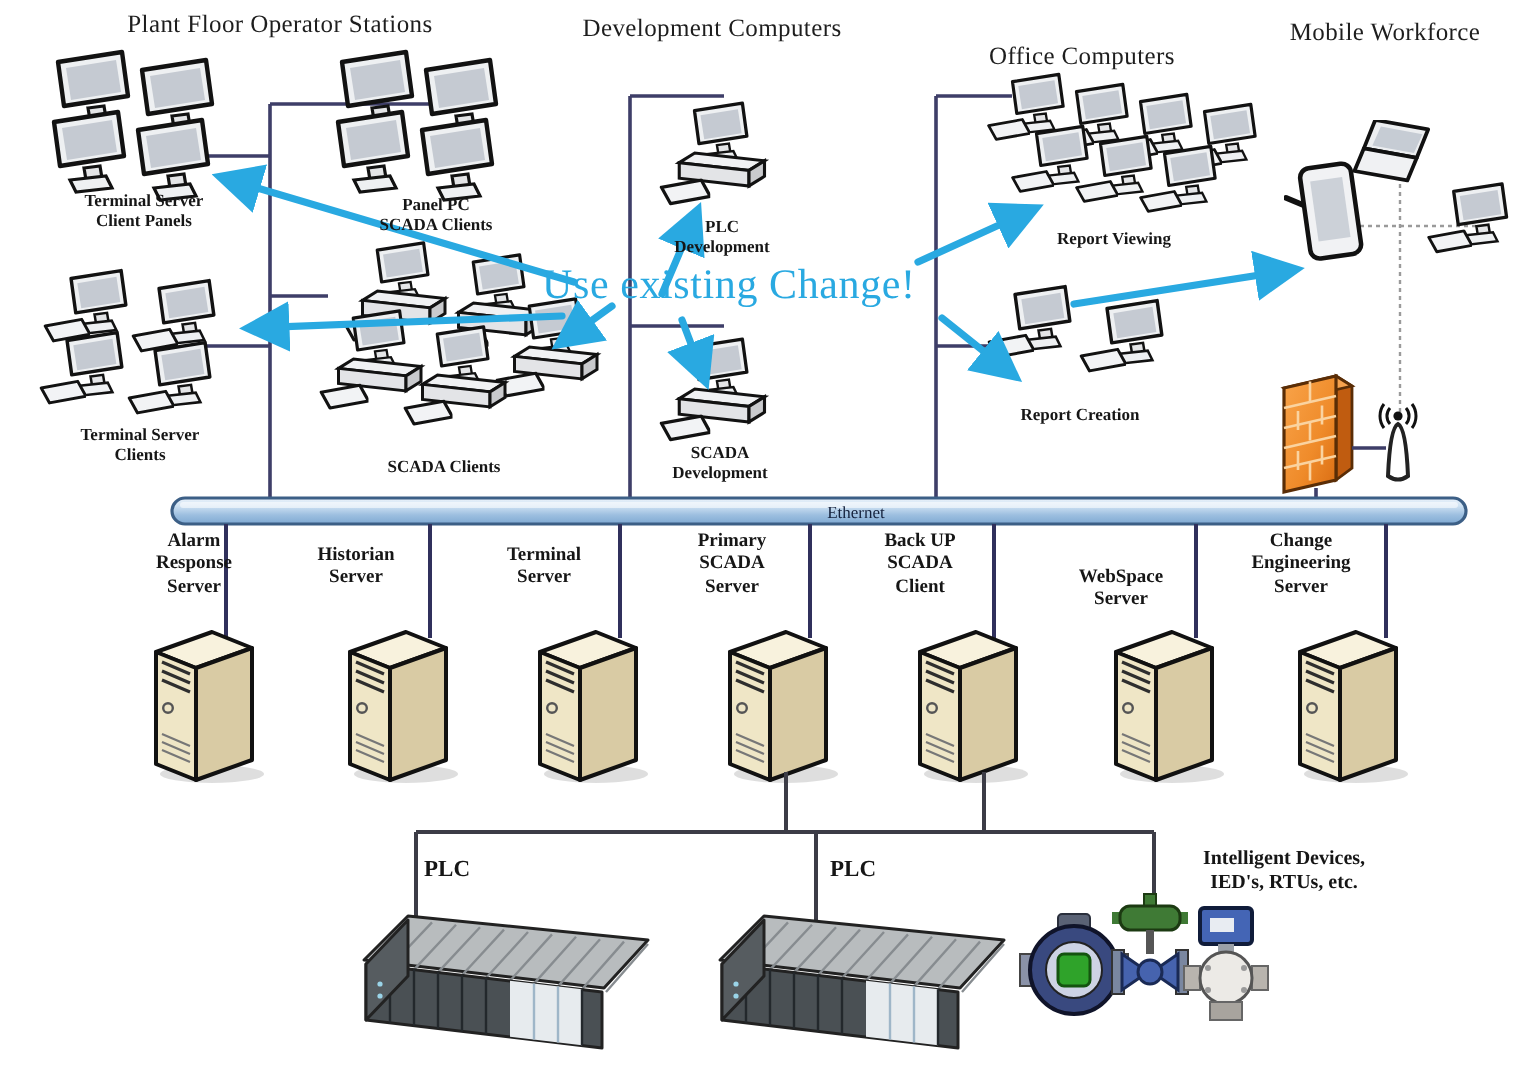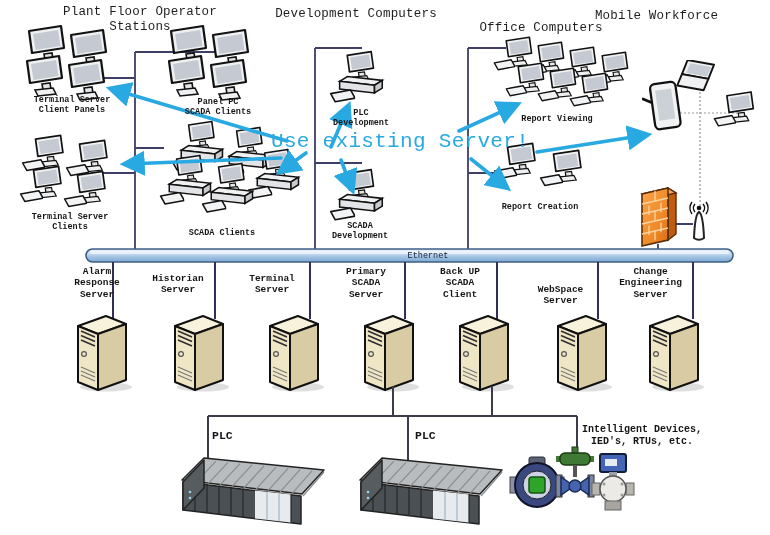--- a/index.html
+++ b/index.html
@@ -1,17 +1,17 @@
 <!DOCTYPE html>
 <html><head>
 <meta charset="utf-8">
 <style>
   html,body{margin:0;padding:0;background:#fff;}
   .stage{position:relative;width:770px;height:535px;background:#ffffff;overflow:hidden;
-         font-family:Liberation Mono, monospace;}
+         font-family:Liberation Serif, serif;}
   svg.canvas{position:absolute;left:0;top:0;}
   .lbl{position:absolute;text-align:center;color:#161616;white-space:pre-line;line-height:1.18;}
   .hdr{font-size:12.5px;color:#1e1e1e;letter-spacing:.2px;}
   .cl{font-size:8.5px;font-weight:bold;}
   .sv{font-size:9.5px;font-weight:bold;line-height:1.2;}
   .plcl{font-size:11.5px;font-weight:bold;text-align:left;white-space:nowrap;}
   .devl{font-size:10px;font-weight:bold;}
   .ethl{font-size:8.5px;color:#14213c;font-weight:normal;}
   .ann{position:absolute;font-size:21px;color:#29a9e1;white-space:nowrap;letter-spacing:.3px;}
 </style>
@@ -239,21 +239,21 @@
       <path d="M341 160 L352 189" marker-end="url(#arr)"></path>
       <path d="M459 131 L516 105" marker-end="url(#arr)"></path>
       <path d="M537 152 L646 135" marker-end="url(#arr)"></path>
       <path d="M471 159 L506 187" marker-end="url(#arr)"></path>
     </g>
   </svg>
 
   <div class="lbl hdr" style="left:45px;top:5px;width:190px;">Plant Floor Operator Stations</div>
   <div class="lbl hdr" style="left:270px;top:7px;width:172px;">Development Computers</div>
   <div class="lbl hdr" style="left:466px;top:9px;width:150px;margin-top:12px;">Office Computers</div>
-  <div class="lbl hdr" style="left:584px;top:9px;width:145px;">Mobile Workforce</div>
+  <div class="lbl hdr" style="left:620px;top:9px;width:145px;">Mobile Workforce</div>
 
   <div class="lbl cl" style="left:17px;top:95px;width:110px;">Terminal Server
 Client Panels</div>
   <div class="lbl cl" style="left:163px;top:97px;width:110px;">Panel PC
 SCADA Clients</div>
   <div class="lbl cl" style="left:15px;top:212px;width:110px;">Terminal Server
 Clients</div>
   <div class="lbl cl" style="left:162px;top:228px;width:120px;">SCADA Clients</div>
   <div class="lbl cl" style="left:316px;top:108px;width:90px;">PLC
 Development</div>
@@ -281,15 +281,15 @@
 Server</div>
   <div class="lbl sv" style="left:603px;top:266px;width:95px;">Change
 Engineering
 Server</div>
 
   <div class="lbl plcl" style="left:212px;top:429px;">PLC</div>
   <div class="lbl plcl" style="left:415px;top:429px;">PLC</div>
   <div class="lbl devl" style="left:572px;top:424px;width:140px;">Intelligent Devices,
 IED's, RTUs, etc.</div>
 
-  <div class="ann" style="left:271px;top:130px;">Use existing Server!</div>
+  <div class="ann" style="left:271px;top:130px;">Use existing Change!</div>
 
 </div>
 
 </body></html>

